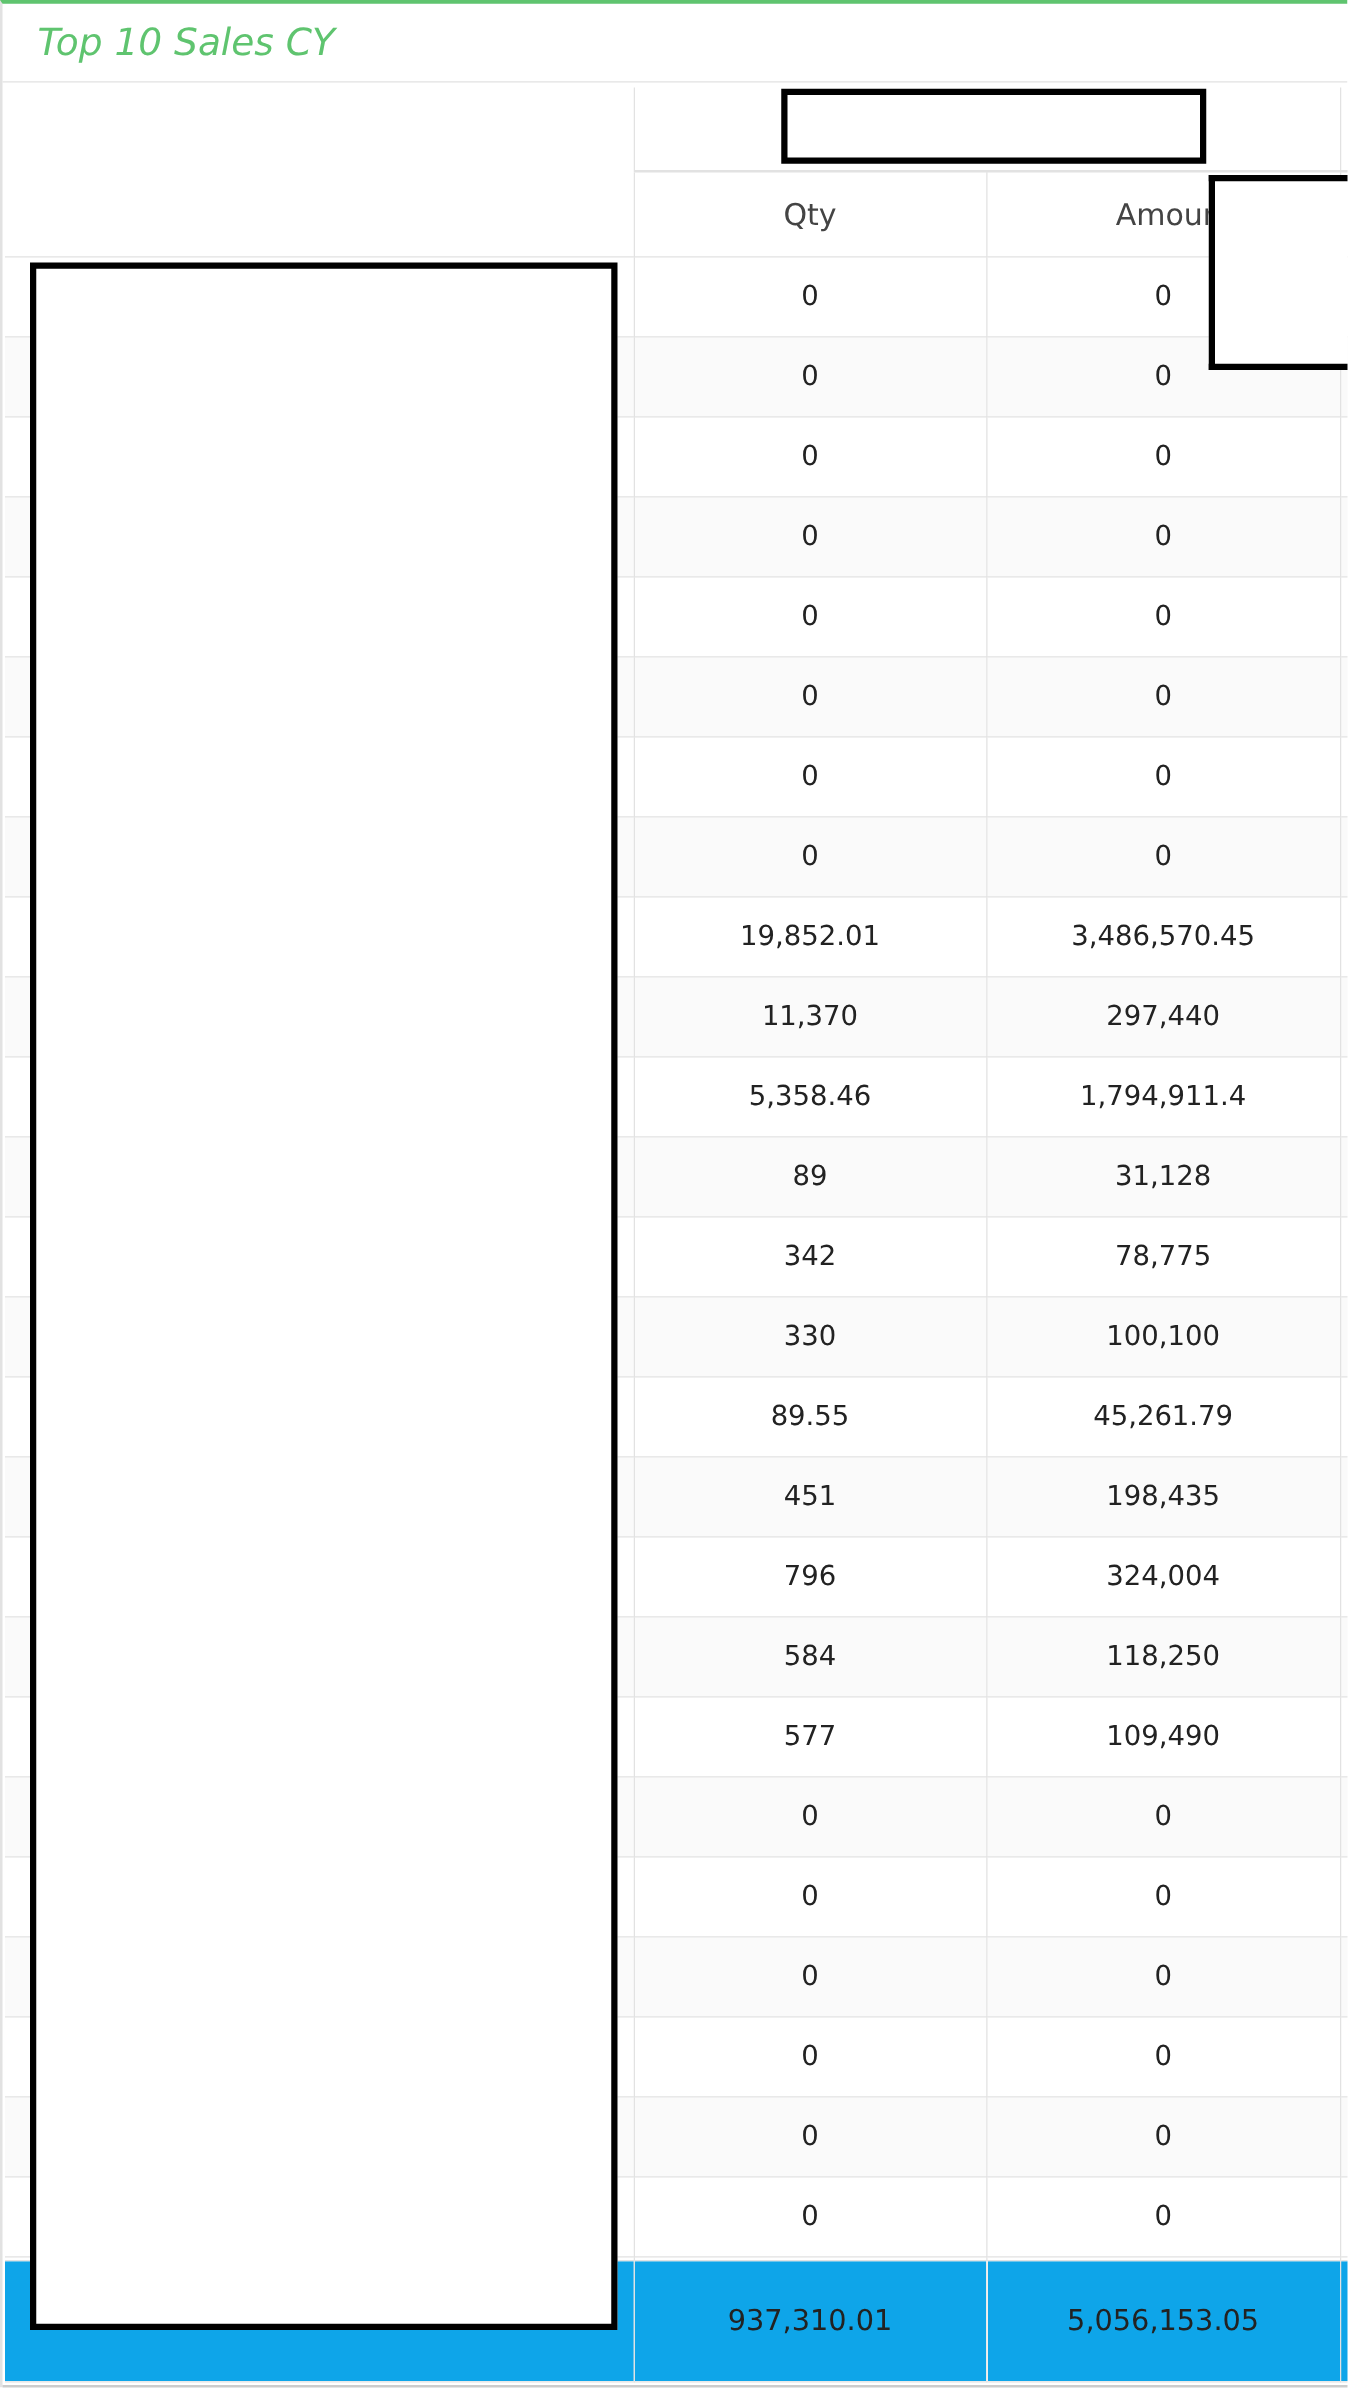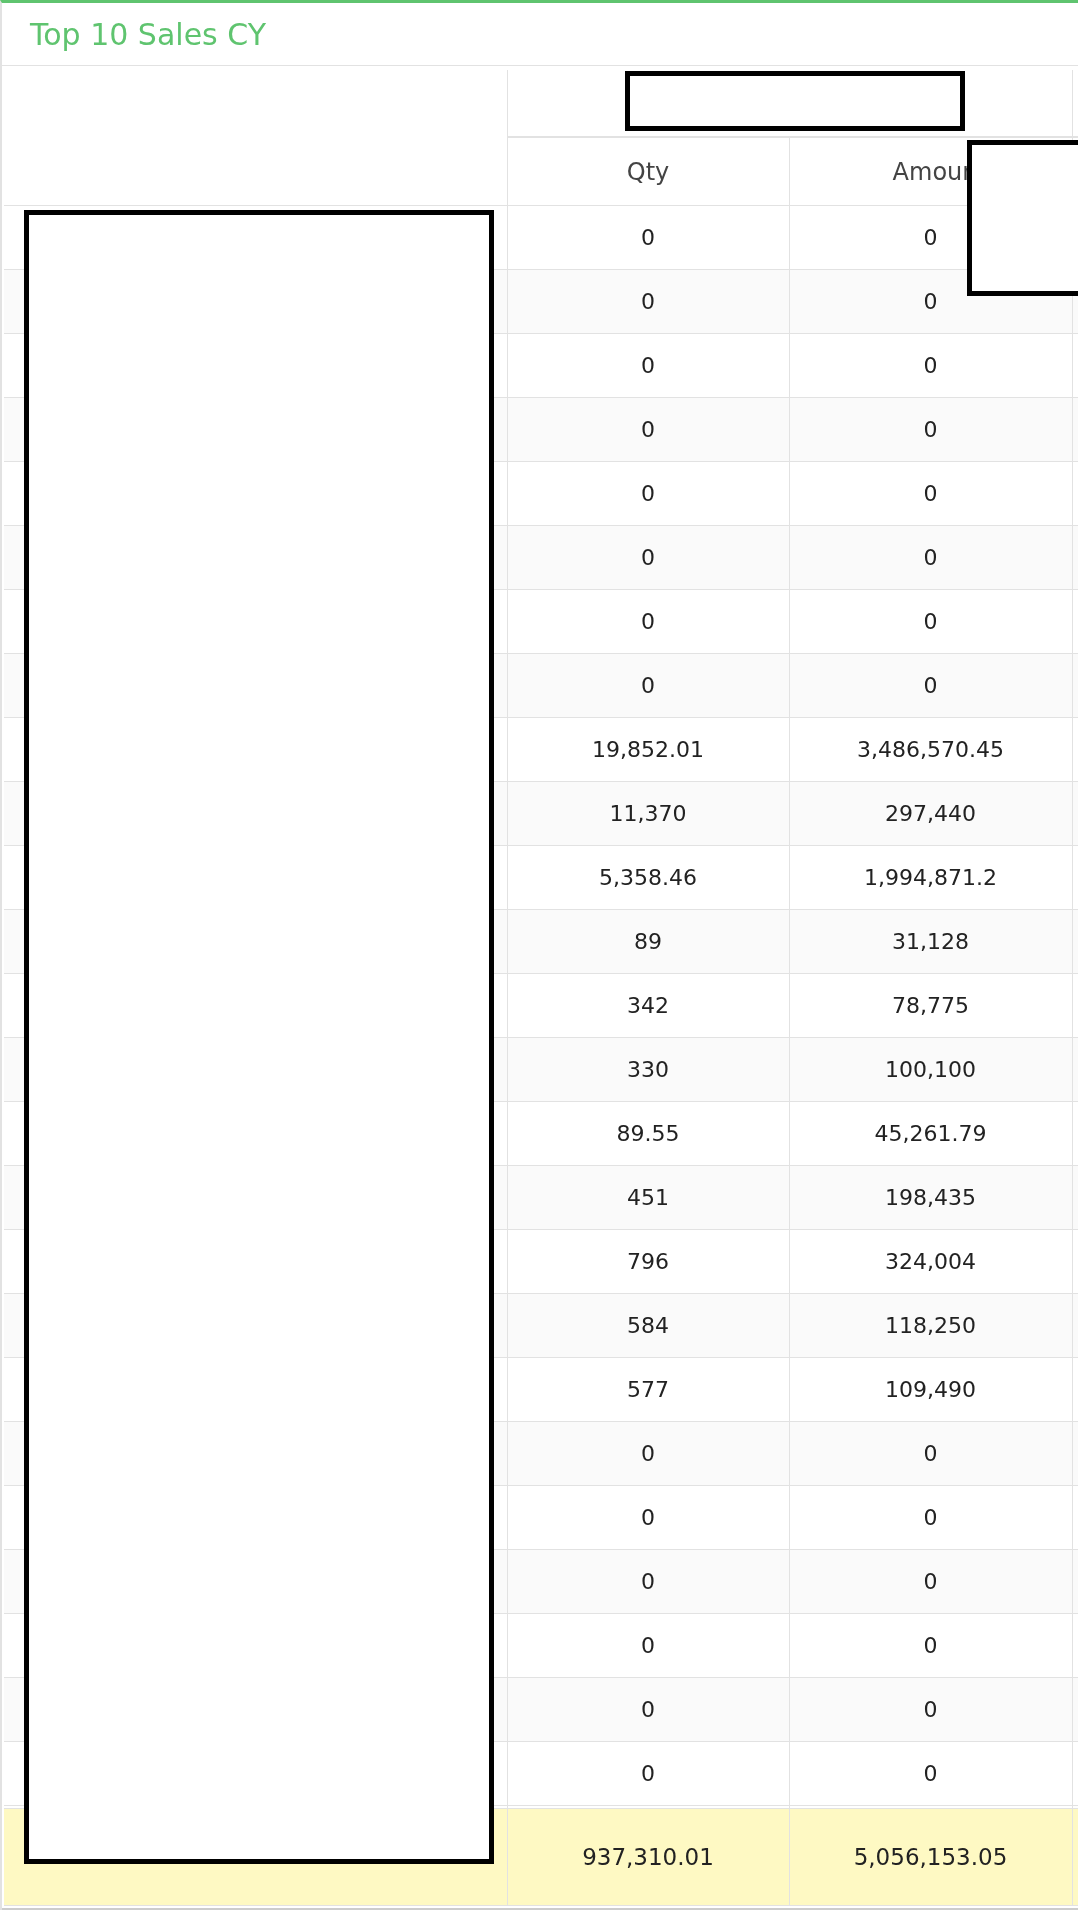--- a/index.html
+++ b/index.html
@@ -16,21 +16,21 @@
     border-left: 2px solid #e2e2e2;
     box-sizing: border-box;
     background: #fff;
   }
   .title-bar {
     height: 63px; border-bottom: 1px solid #e2e2e2;
     display: flex; align-items: center; padding-left: 28px;
     box-sizing: border-box;
   }
   .title {
-    color: #5fc46f; font-size: 30px; font-weight: normal; letter-spacing: 0px;
+    color: #5fc46f; font-size: 30px; font-weight: normal; letter-spacing: 0px; font-style: italic;
   }
   .grid {
     position: absolute; left: 2px; top: 67px; width: 1076px;
   }
   table { border-collapse: collapse; table-layout: fixed; width: 1100px; }
   td, th {
     border-right: 1px solid #e2e2e2;
     border-bottom: 1px solid #e2e2e2;
     padding: 0; font-weight: normal;
     text-align: center; vertical-align: middle;
@@ -38,21 +38,21 @@
   }
   col.c-label { width: 503px; }
   col.c-qty { width: 282px; }
   col.c-amt { width: 283px; }
   col.c-more { width: 32px; }
   tr.hdr1 th { height: 66px; }
   tr.hdr2 th { height: 67px; font-size: 24px; color: #444; margin-left: 40px; }
   tr.hdr2 { border-top: 2px solid #e2e2e2; }
   tr.row td { height: 63px; font-size: 22px; color: #222; }
   tr.row.alt td { background: #fafafa; }
-  tr.total td { height: 96px; font-size: 23px; color: #222; background: #fef9c3; }
+  tr.total td { height: 96px; font-size: 23px; color: #222; background: #0ea5e9; }
   tr.spacer td { height: 2px; border-bottom: 1px solid #e2e2e2; background:#fff; }
   .redact {
     position: absolute; border: 5px solid #000; background: #fff;
     box-sizing: border-box;
   }
   .bottom-bar {
     position: absolute; left: 0; top: 1905px; width: 1078px; height: 5px; background: #cccccc;
   }
   .label-cell { text-align: left; padding-left: 16px; font-size: 22px; }
   .amt-hdr { text-align: center; padding-left: 48px; }
@@ -142,21 +142,21 @@
           </tr>
           <tr class="row alt">
             <td class="label-cell"></td>
             <td>11,370</td>
             <td>297,440</td>
             <td></td>
           </tr>
           <tr class="row">
             <td class="label-cell"></td>
             <td>5,358.46</td>
-            <td>1,994,871.2</td>
+            <td>1,794,911.4</td>
             <td></td>
           </tr>
           <tr class="row alt">
             <td class="label-cell"></td>
             <td>89</td>
             <td>31,128</td>
             <td></td>
           </tr>
           <tr class="row">
             <td class="label-cell"></td>

